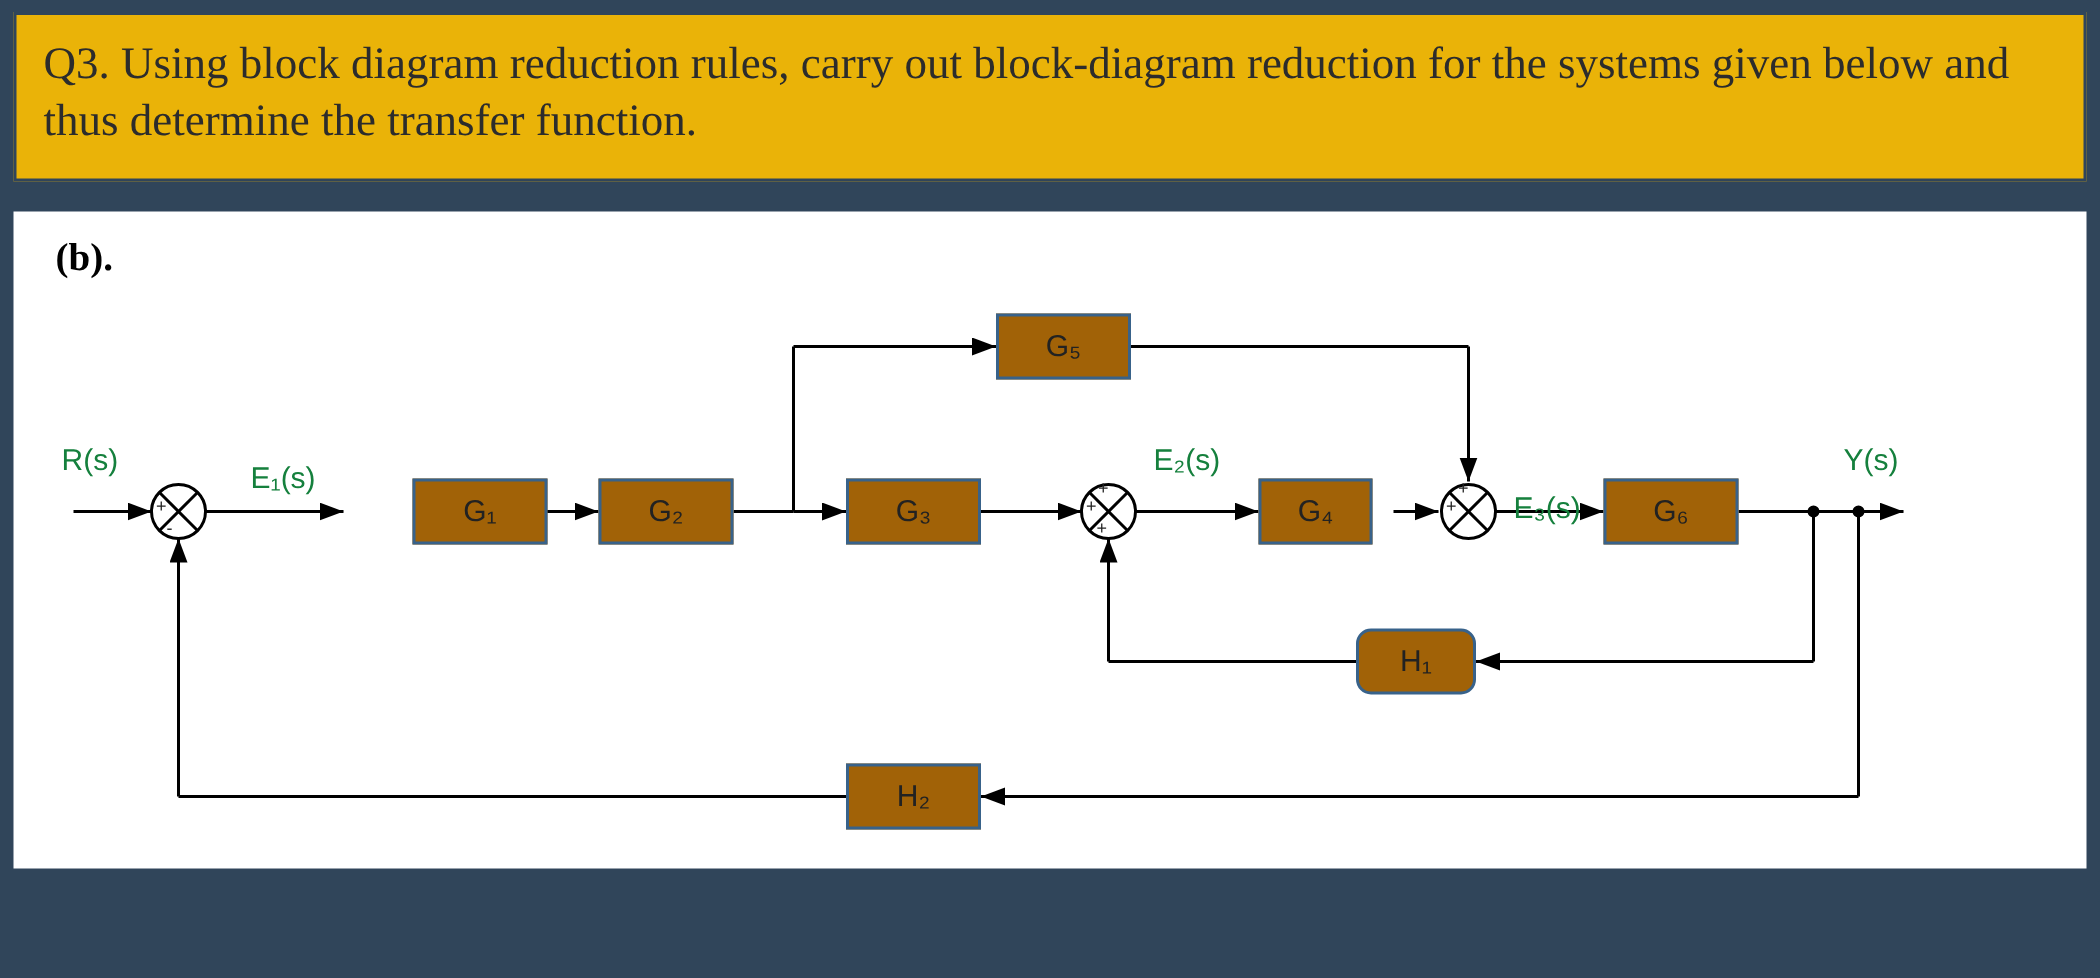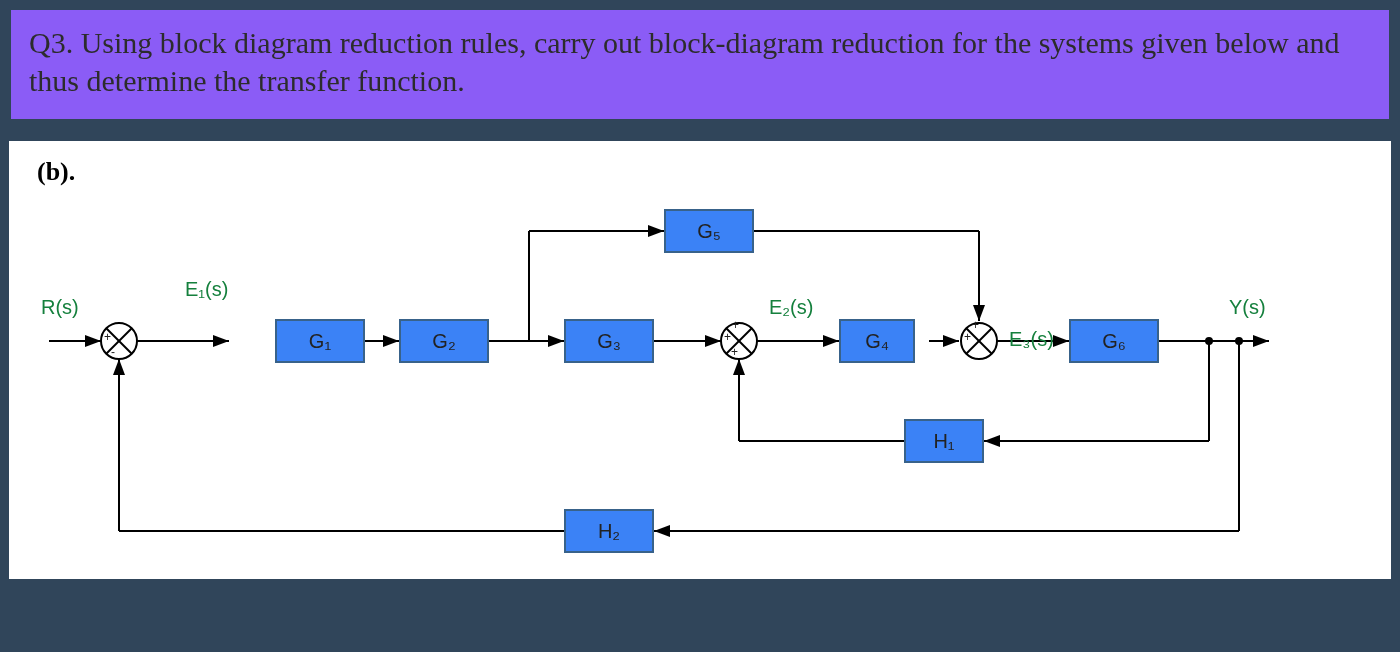--- a/index.html
+++ b/index.html
@@ -1,21 +1,21 @@
 <!DOCTYPE html>
 <html><head>
 <meta charset="utf-8">
 <style>
   html,body{margin:0;padding:0;width:1400px;height:652px;background:#30455a;font-family:"Times New Roman",serif;color:#000;}
-  .question-bar{box-sizing:border-box;width:1382px;margin:8px auto 0;border:2px solid #30455a;background:#8b5cf6;padding:14px 18px 20px;font-size:30px;line-height:1.25;color:#2c2c2c;}
+  .question-bar{box-sizing:border-box;width:1382px;margin:8px auto 0;border:2px solid #30455a;background:#eab308;padding:14px 18px 20px;font-size:30px;line-height:1.25;color:#2c2c2c;}
   .diagram-panel{box-sizing:border-box;width:1382px;margin:20px auto 0;background:#fff;position:relative;height:438px;}
   svg{position:absolute;left:0;top:0;}
   .part-label{position:absolute;left:28px;top:16px;font-size:26px;font-weight:bold;}
   
-  .blk{position:absolute;box-sizing:border-box;border:2px solid #38628a;background:#3b82f6;display:flex;align-items:center;justify-content:center;font-family:Arial,Helvetica,sans-serif;font-size:20px;color:#222;}
+  .blk{position:absolute;box-sizing:border-box;border:2px solid #38628a;background:#a16207;display:flex;align-items:center;justify-content:center;font-family:Arial,Helvetica,sans-serif;font-size:20px;color:#222;}
   .sig{position:absolute;font-family:Arial,Helvetica,sans-serif;font-size:20px;color:#15803d;}
   .sign{position:absolute;font-family:Arial,Helvetica,sans-serif;font-size:12px;color:#222;}
 </style>
 </head>
 <body>
 
 <div class="question-bar">
   <span>Q3.</span>
   <span>Using block diagram reduction rules, carry out block-diagram reduction for the systems given below and thus determine the transfer function.</span>
 </div>
@@ -98,22 +98,22 @@
   <div class="sign" style="left:722px;top:204px;">+</div>
   <div class="sign" style="left:955px;top:189px;">+</div>
   <div class="sign" style="left:963px;top:177px;">+</div>
 
   <div class="blk" style="left:220px;top:178px;width:90px;height:44px;margin-left:46px;">G₁</div>
   <div class="blk" style="left:390px;top:178px;width:90px;height:44px;text-align:right;">G₂</div>
   <div class="blk" style="left:555px;top:178px;width:90px;height:44px;">G₃</div>
   <div class="blk" style="left:830px;top:178px;width:76px;height:44px;">G₄</div>
   <div class="blk" style="left:655px;top:68px; width:90px;height:44px;">G₅</div>
   <div class="blk" style="left:1060px;top:178px;width:90px;height:44px;">G₆</div>
-  <div class="blk" style="left:895px;top:278px;width:80px;height:44px;">H₁</div>
+  <div class="blk" style="left:895px;top:278px;width:80px;height:44px;border-radius:10px;">H₁</div>
   <div class="blk" style="left:555px;top:368px;width:90px;height:44px;">H₂</div>
 
   <div class="sig" style="left:32px; top:155px;">R(s)</div>
-  <div class="sig" style="left:158px;top:137px;margin-left:18px;">E₁(s)</div>
+  <div class="sig" style="left:158px;top:167px;">E₁(s)</div>
   <div class="sig" style="left:760px;top:155px;">E₂(s)</div>
   <div class="sig" style="left:1000px;top:155px;margin-top:32px;">E₃(s)</div>
   <div class="sig" style="left:1220px;top:155px;">Y(s)</div>
 
 </div>
 
 </body></html>

